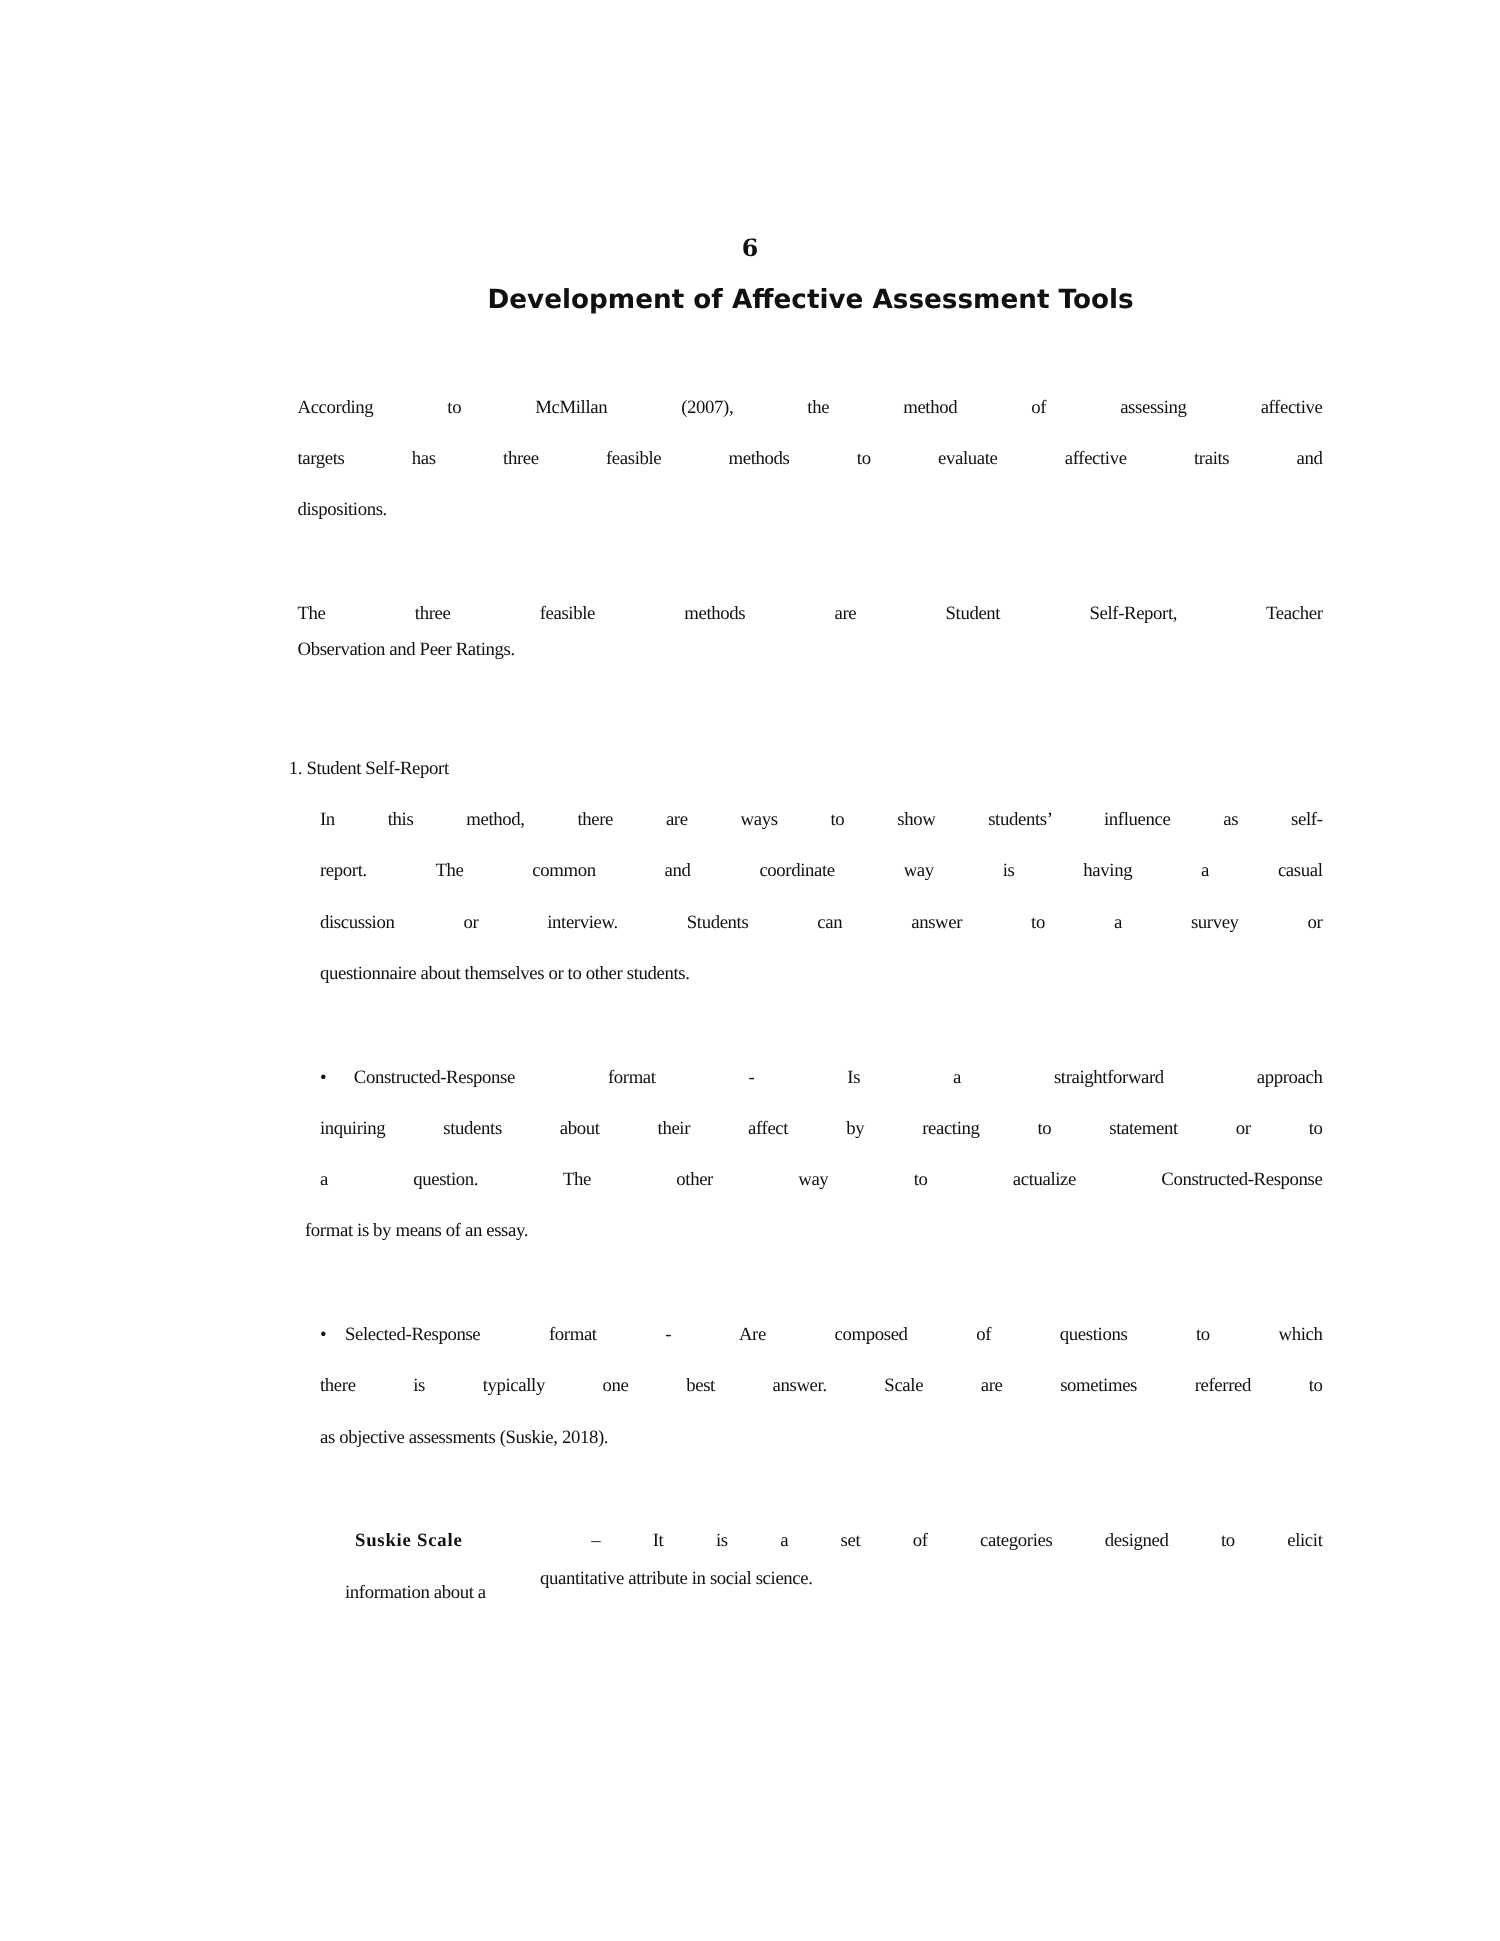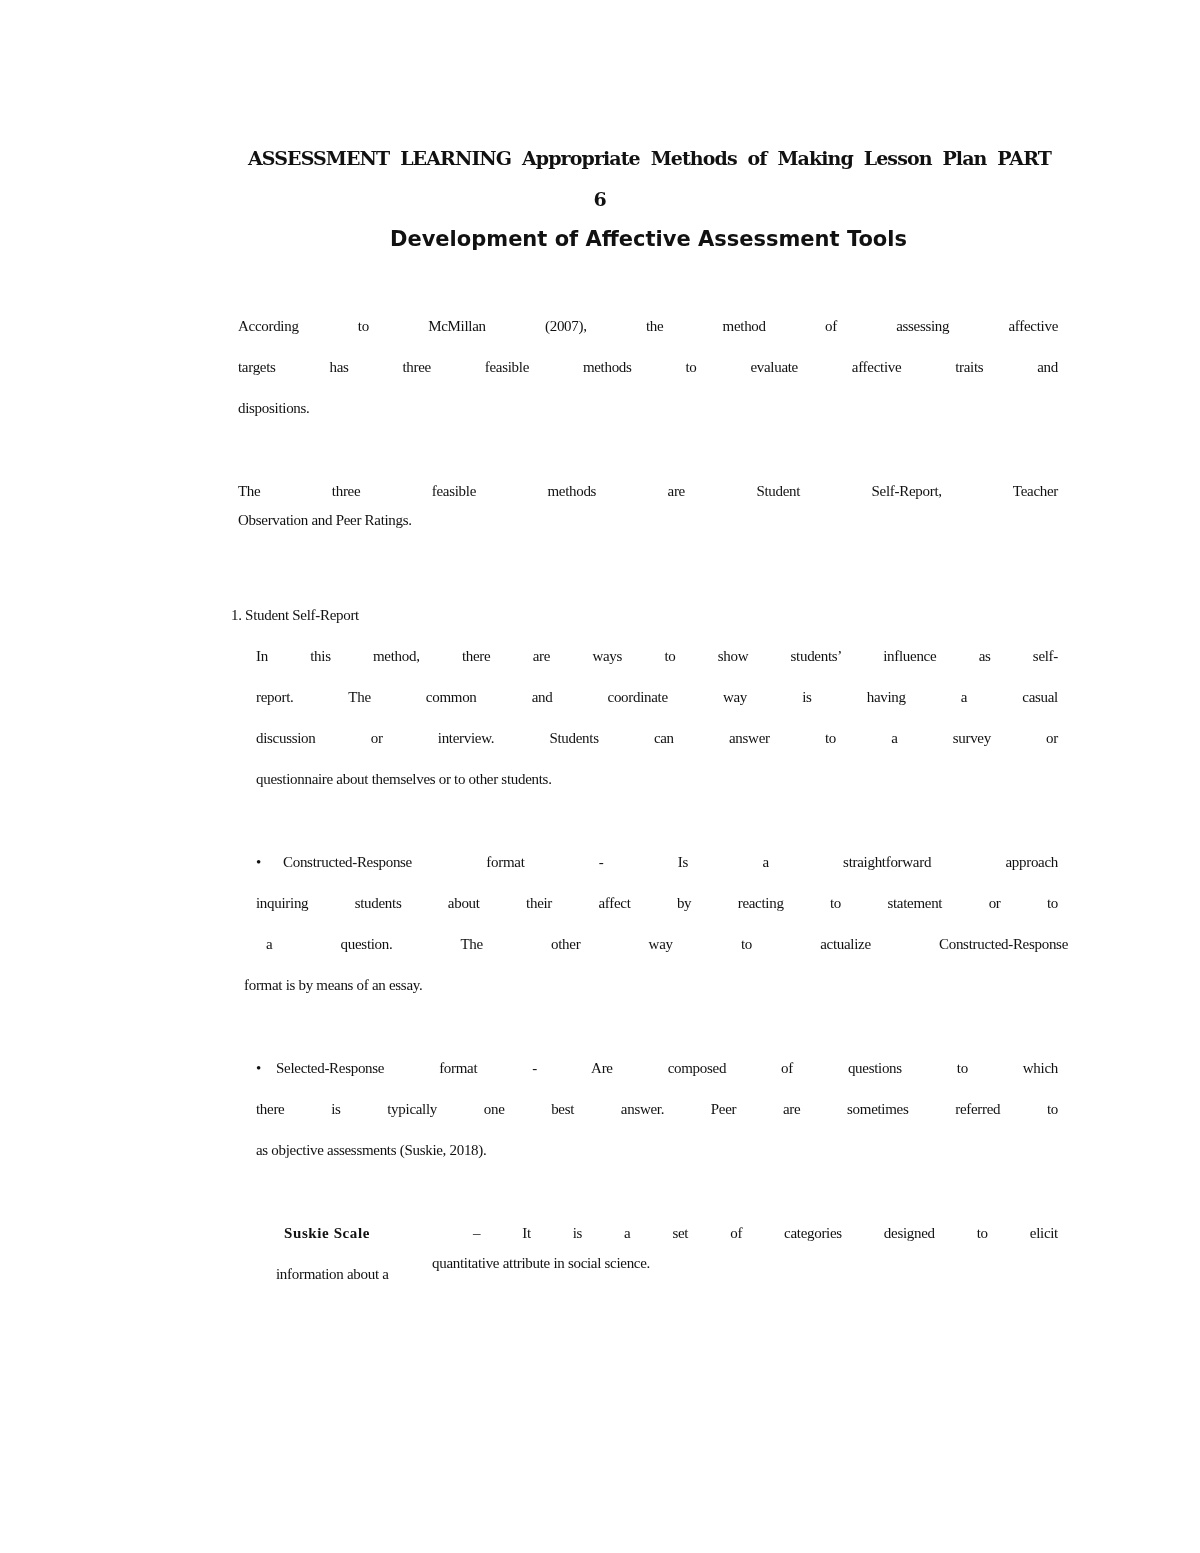--- a/index.html
+++ b/index.html
@@ -67,21 +67,20 @@
       text-align: justify;
       text-align-last: justify;
     }
     .bold { font-weight: bold; }
   </style>
 </head>
 <body>
 
 <div class="page">
 
-  <div class="title-line">ASSESSMENT LEARNING Appropriate Methods of Making Lesson Plan PART</div>
   <div class="title-num">6</div>
 
   <div class="heading" style="left:0;width:1297px;">Development of Affective Assessment Tools</div>
 
   <div>
     <div class="line j" style="left:238px;top:312px;width:820px;">According to McMillan (2007), the method of assessing affective</div>
     <div class="line j" style="left:238px;top:353px;width:820px;">targets has three feasible methods to evaluate affective traits and</div>
     <div class="line" style="left:238px;top:394px;">dispositions.</div>
   </div>
 
@@ -95,28 +94,28 @@
     <div class="line j" style="left:256px;top:642px;width:802px;">In this method, there are ways to show students’ influence as self-</div>
     <div class="line j" style="left:256px;top:683px;width:802px;">report. The common and coordinate way is having a casual</div>
     <div class="line j" style="left:256px;top:724px;width:802px;">discussion or interview. Students can answer to a survey or</div>
     <div class="line" style="left:256px;top:765px;">questionnaire about themselves or to other students.</div>
   </div>
 
   <div>
     <div class="line" style="left:256px;top:848px;">•</div>
     <div class="line j" style="left:283px;top:848px;width:775px;">Constructed-Response format - Is a straightforward approach</div>
     <div class="line j" style="left:256px;top:889px;width:802px;">inquiring students about their affect by reacting to statement or to</div>
-    <div class="line j" style="left:266px;top:930px;width:802px;">a question. The other way to actualize Constructed-Response</div>
+    <div class="line j" style="left:256px;top:930px;width:802px;">a question. The other way to actualize Constructed-Response</div>
     <div class="line" style="left:244px;top:971px;">format is by means of an essay.</div>
   </div>
 
   <div>
     <div class="line" style="left:256px;top:1054px;">•</div>
     <div class="line j" style="left:276px;top:1054px;width:782px;">Selected-Response format - Are composed of questions to which</div>
-    <div class="line j" style="left:256px;top:1095px;width:802px;">there is typically one best answer. Peer are sometimes referred to</div>
+    <div class="line j" style="left:256px;top:1095px;width:802px;">there is typically one best answer. Scale are sometimes referred to</div>
     <div class="line" style="left:256px;top:1136px;">as objective assessments (Suskie, 2018).</div>
   </div>
 
   <div>
     <div class="line bold" style="left:284px;top:1219px;letter-spacing:0.6px;">Suskie Scale</div>
     <div class="line j" style="left:473px;top:1219px;width:585px;">– It is a set of categories designed to elicit</div>
     <div class="line" style="left:276px;top:1260px;">information about a</div>
     <div class="line" style="left:432px;top:1249px;">quantitative attribute in social science.</div>
   </div>
 

